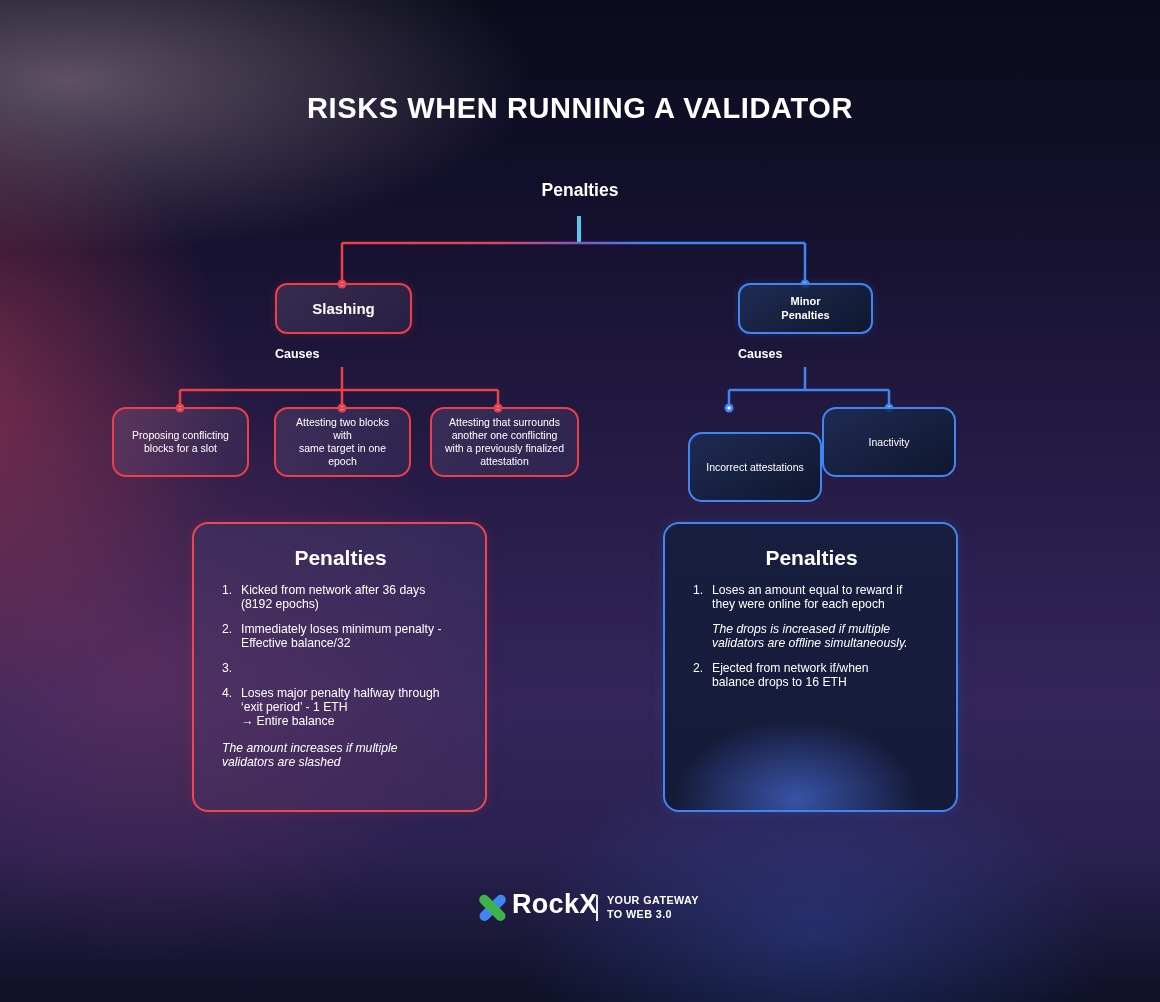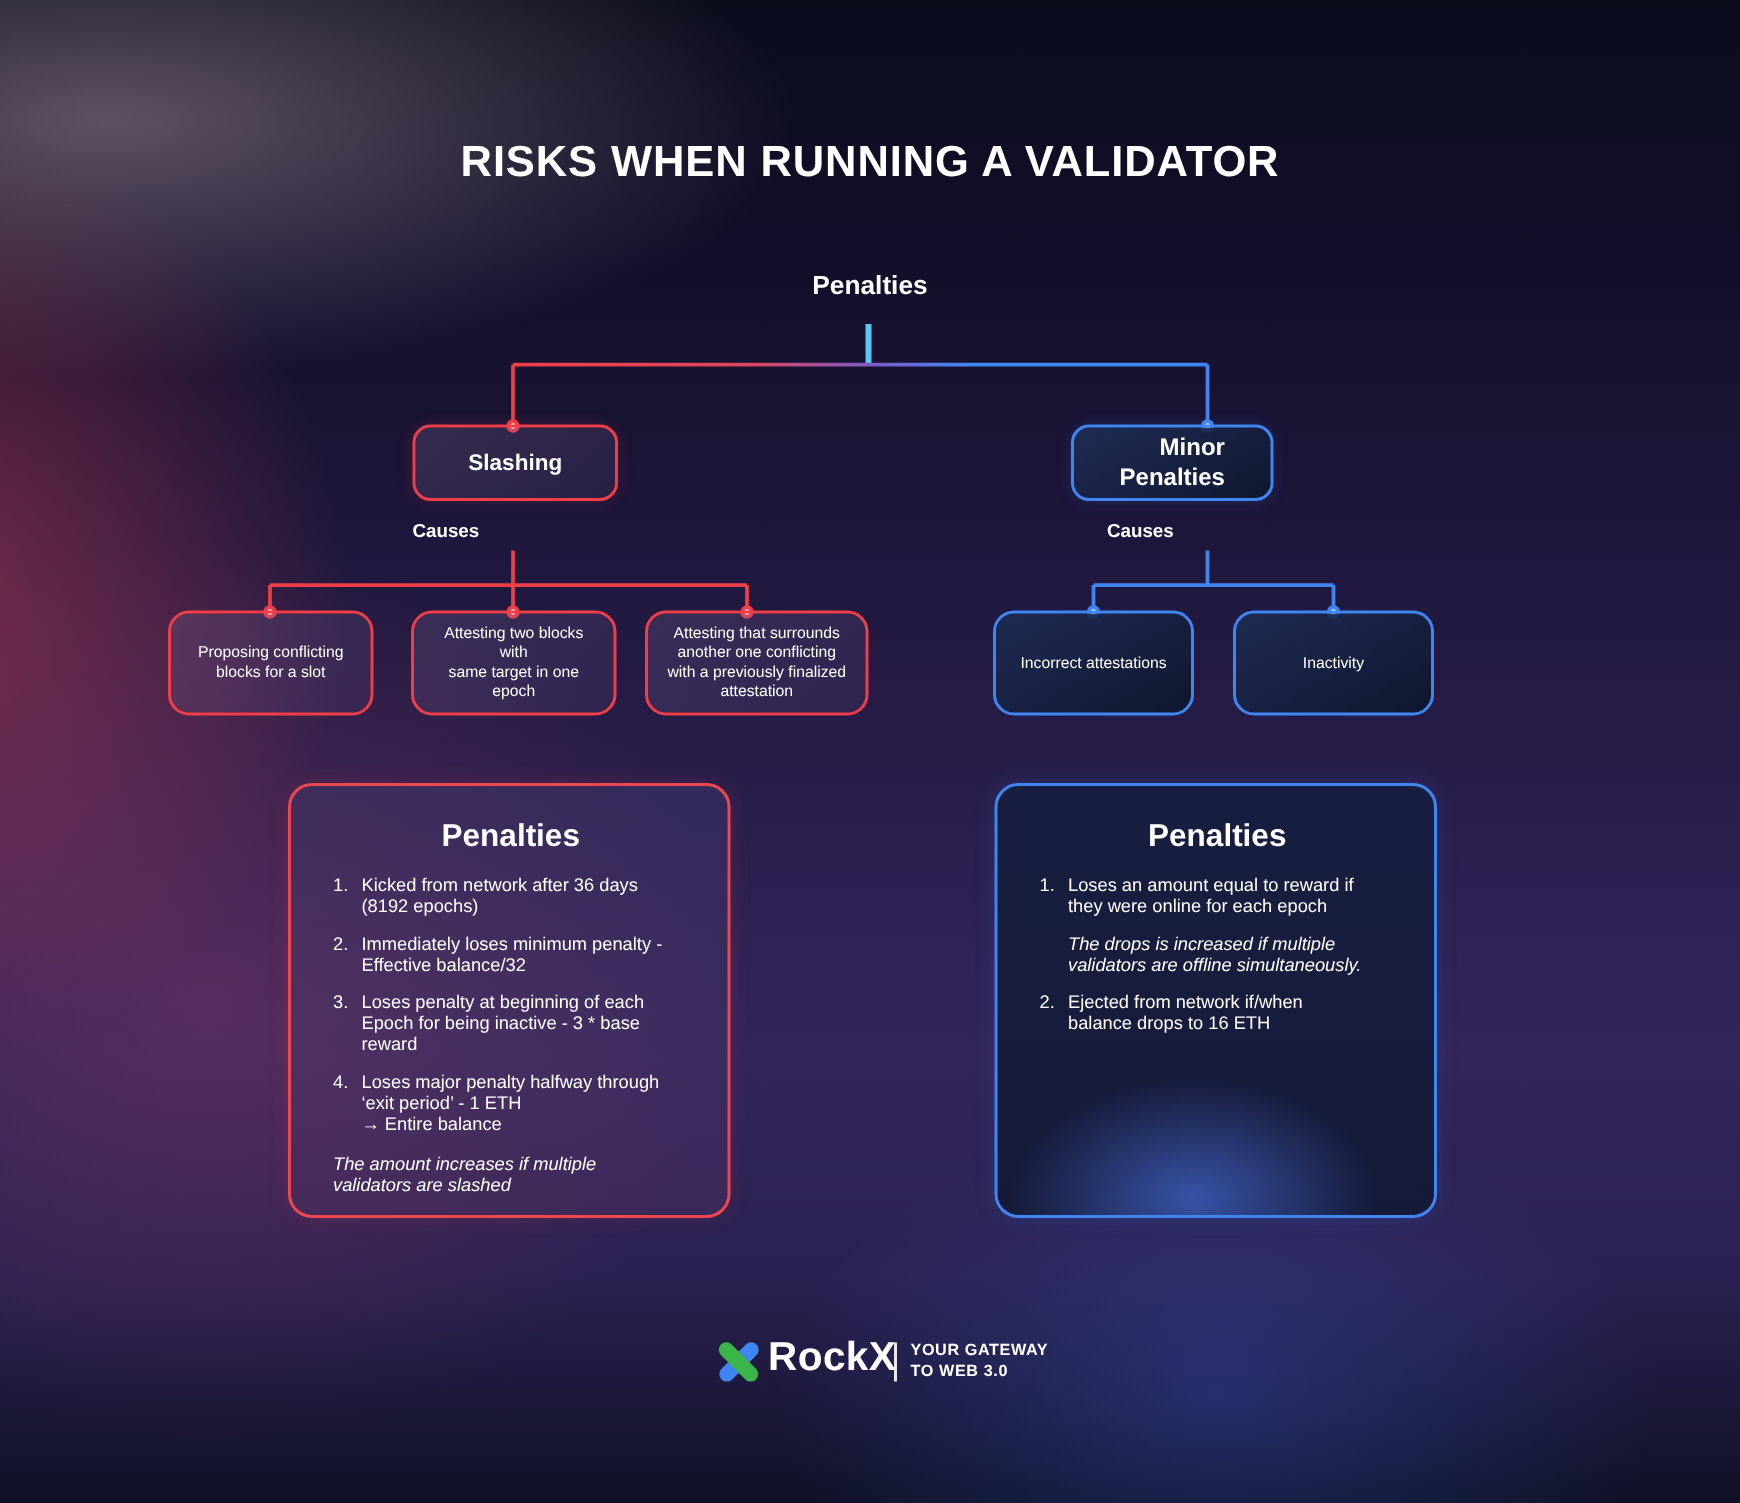--- a/index.html
+++ b/index.html
@@ -39,37 +39,37 @@
   
   .node{box-sizing:border-box;border-radius:12px;display:flex;align-items:center;justify-content:center;
     text-align:center;font-weight:600;}
   .node.red{border:2px solid var(--red);
     background:linear-gradient(150deg,rgba(150,130,170,0.22),rgba(90,70,120,0.20));
     box-shadow:0 0 10px rgba(238,62,71,0.18);}
   .node.blue{border:2px solid var(--blue);
     background:linear-gradient(150deg,rgba(32,48,88,0.85),rgba(14,23,46,0.92));
     box-shadow:0 0 10px rgba(63,134,242,0.18);}
   #slashing-node{left:275px;top:283px;width:137px;height:51px;font-size:15px;}
-  #minor-node{left:714px;top:283px;width:135px;height:51px;font-size:16px;line-height:1.25;text-align:right;}
+  #minor-node{left:738px;top:283px;width:135px;height:51px;font-size:11px;line-height:1.25;}
 
   .causes-label{width:135px;text-align:left;font-size:12.5px;font-weight:600;}
   #causes-left{left:275px;top:347px;}
   #causes-right{left:738px;top:347px;}
 
   .cause{box-sizing:border-box;border-radius:14px;top:407px;height:70px;
     display:flex;align-items:center;justify-content:center;text-align:center;
     font-size:10.5px;line-height:13px;font-weight:500;padding:4px 10px;}
   .cause.red{border:2px solid var(--red);
     background:linear-gradient(150deg,rgba(140,120,165,0.22),rgba(80,62,115,0.22));}
   .cause.blue{border:2px solid var(--blue);
     background:linear-gradient(150deg,rgba(30,45,85,0.88),rgba(13,22,44,0.92));}
   #cause-1{left:112px;width:137px;}
   #cause-2{left:274px;width:137px;}
   #cause-3{left:430px;width:149px;}
-  #cause-4{left:662px;width:134px;}
+  #cause-4{left:688px;width:134px;margin-top:25px;}
   #cause-5{left:822px;width:134px;text-align:right;}
 
   
   .panel{box-sizing:border-box;top:522px;width:295px;height:290px;border-radius:16px;padding:22px 26px 0 28px;}
   #panel-slashing{left:192px;border:2.5px solid #ef4750;
     background:linear-gradient(180deg,rgba(64,58,108,0.42),rgba(84,52,98,0.34));
     box-shadow:0 0 14px rgba(238,62,71,0.15);}
   #panel-minor{left:663px;border:2.5px solid var(--blue);
     background:
       radial-gradient(ellipse 170px 110px at 45% 96%, rgba(85,128,255,0.55), rgba(85,128,255,0) 72%),
@@ -183,23 +183,20 @@
         <span class="txt pre">Kicked from network after 36 days
 (8192 epochs)</span>
       </div>
       <div class="li">
         <span class="num">2.</span>
         <span class="txt pre">Immediately loses minimum penalty -
 Effective balance/32</span>
       </div>
       <div class="li">
         <span class="num">3.</span>
-        <span class="txt pre">Loses penalty at beginning of each
-Epoch for being inactive - 3 * base
-reward</span>
       </div>
       <div class="li">
         <span class="num">4.</span>
         <span class="txt pre">Loses major penalty halfway through
 ‘exit period’ - 1 ETH
 → Entire balance</span>
       </div>
       <div class="note footer-note pre">The amount increases if multiple
 validators are slashed</div>
     </div>

